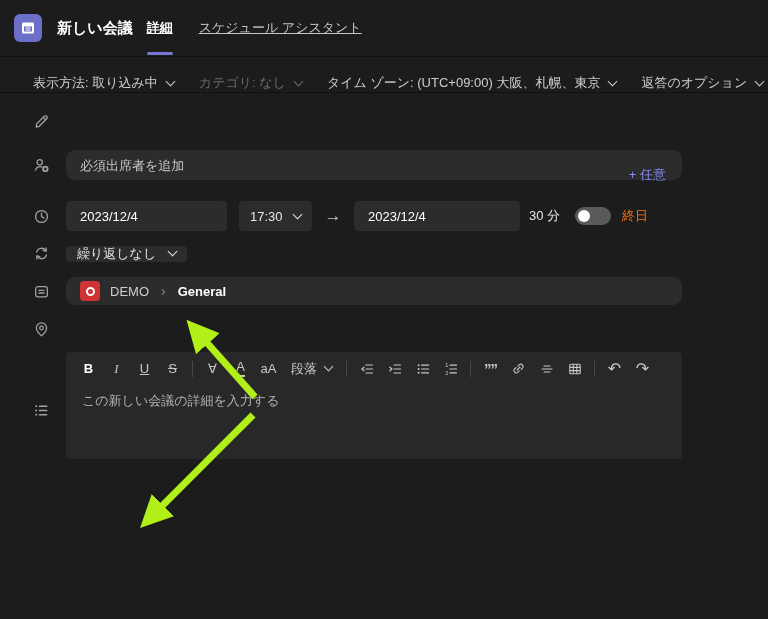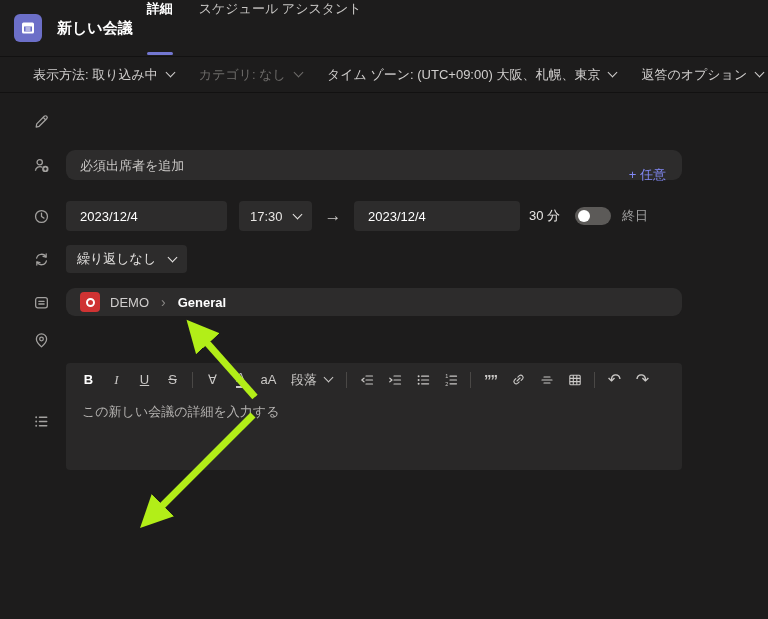--- a/index.html
+++ b/index.html
@@ -9,25 +9,25 @@
     color:#fff;
     font-family:"Liberation Sans","DejaVu Sans",sans-serif;
     font-size:13px;
     position:relative;
   }
   
   .header { height:57px; display:flex; align-items:center; padding-left:14px; border-bottom:1px solid #121111; }
   .app-icon { width:28px; height:28px; border-radius:6px; background:#6c6fc8; display:flex; align-items:center; justify-content:center; flex-shrink:0; }
   .header-title { font-size:15px; font-weight:bold; margin:0 14px 0 15px; white-space:nowrap; }
   .tabs { display:flex; gap:26px; height:57px; align-items:stretch; }
-  .tab { position:relative; display:flex; color:#c8c6c4; cursor:pointer; white-space:nowrap; }
+  .tab { position:relative; display:flex; align-items:center; color:#c8c6c4; cursor:pointer; white-space:nowrap;text-decoration:underline; }
   .tab.active { color:#fff; font-weight:bold; }
   .tab.active::after { content:""; position:absolute; left:0; right:0; bottom:2px; height:3px; border-radius:2px; background:#7377d1; }
   
-  .cmdbar { height:36px; display:flex; align-items:center; padding:0 14px 0 33px; gap:25px; color:#d0cecd; border-bottom:1px solid #121111; }
+  .cmdbar { height:36px; display:flex; align-items:flex-end; padding:0 14px 0 33px; gap:25px; color:#d0cecd; border-bottom:1px solid #121111; }
   .cmd { display:flex; align-items:center; gap:9px; white-space:nowrap; cursor:pointer; }
   .cmd.disabled { color:#6e6c6a; }
   .chev { width:7px; height:7px; border-right:1.4px solid currentColor; border-bottom:1.4px solid currentColor; transform:rotate(45deg); margin-top:-4px; flex-shrink:0; }
   
   .form { padding-top:20px; }
   .row { display:flex; align-items:center; }
   .mb20{margin-bottom:20px} .mb21{margin-bottom:21px} .mb14{margin-bottom:14px} .mb15{margin-bottom:15px} .mb16{margin-bottom:16px}
   .ic { width:50px; margin-left:16px; display:flex; justify-content:center; align-items:center; color:#a3a19f; flex-shrink:0; align-self:center; }
   .field { background:#2d2c2c; border-radius:4px; height:30px; display:flex; align-items:center; padding:0 14px; color:#fff; }
   .w-main { width:616px;border-radius:9px; }
@@ -35,29 +35,29 @@
   input.fin::placeholder { color:#c8c6c4; opacity:1; }
   .attendees { padding-right:10px; }
   .attendees input { flex:1; background:transparent; border:none; outline:none; color:#fff; font:inherit; height:100%; }
   .attendees input::placeholder { color:#c8c6c4; opacity:1; }
   .opt-link { color:#8289f5; white-space:nowrap; cursor:pointer; padding:0 6px;margin-top:20px; }
   .select { background:#2d2c2c; border-radius:4px; height:30px; display:flex; align-items:center; justify-content:space-between; padding:0 11px; cursor:pointer; color:#e8e6e4; }
   .arrow-zone { width:42px; display:flex; justify-content:center; color:#c8c6c4; font-size:17px; }
   .duration { margin-left:9px; color:#e8e6e4; white-space:nowrap; }
   .toggle { margin-left:15px; width:36px; height:18px; border-radius:9px; background:#5c5a58; position:relative; cursor:pointer; flex-shrink:0; }
   .toggle .knob { position:absolute; left:3px; top:3px; width:12px; height:12px; border-radius:50%; background:#fff; }
-  .allday { margin-left:11px; color:#a3a3a3; white-space:nowrap; }
+  .allday { margin-left:11px; color:#f97316; white-space:nowrap; }
   
   .channel { height:28px; gap:10px; cursor:pointer; }
   .team-avatar { width:20px; height:20px; border-radius:4px; background:#cf3333; display:flex; align-items:center; justify-content:center; flex-shrink:0; }
   .team-avatar .ring { width:9px; height:9px; border:2px solid #fff; border-radius:50%; }
   .team-name { color:#d0cecd; }
   .crumb-sep { color:#8a8886; font-size:14px; margin:0 2px; }
   .channel-name { color:#fff; font-weight:600; }
-  .h28 { height:28px; }
+  .h28 { height:16px; }
   .h40 { height:40px; }
   input.h40 { height:40px; }
   
   .editor { width:616px; background:#292828; border-radius:4px; min-height:107px; display:flex; flex-direction:column; }
   .etb { height:33px; display:flex; align-items:center; padding:0 9px; gap:1px; color:#cac8c6; }
   .tb { min-width:27px; height:26px; display:flex; align-items:center; justify-content:center; border-radius:3px; cursor:pointer; font-size:13px; color:#cac8c6; }
   .tb.bold { color:#fff; font-weight:bold; }
   .tb.italic { font-style:italic; font-family:"Liberation Serif","DejaVu Serif",serif; }
   .tb.underline span { text-decoration:underline; }
   .tb.strike span { text-decoration:line-through; }

